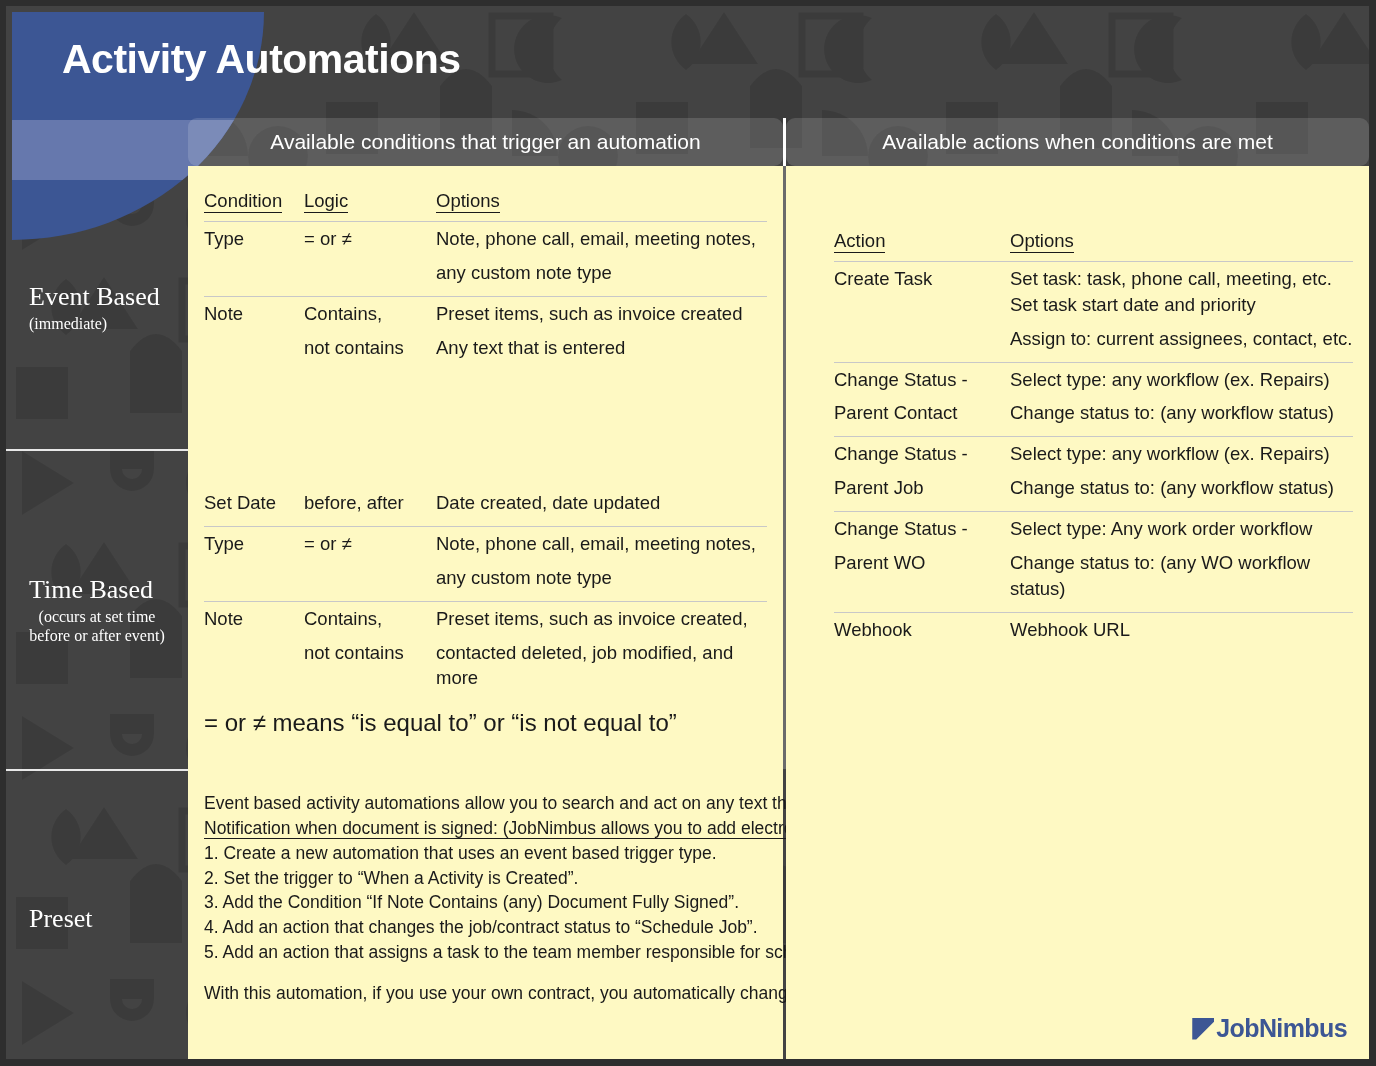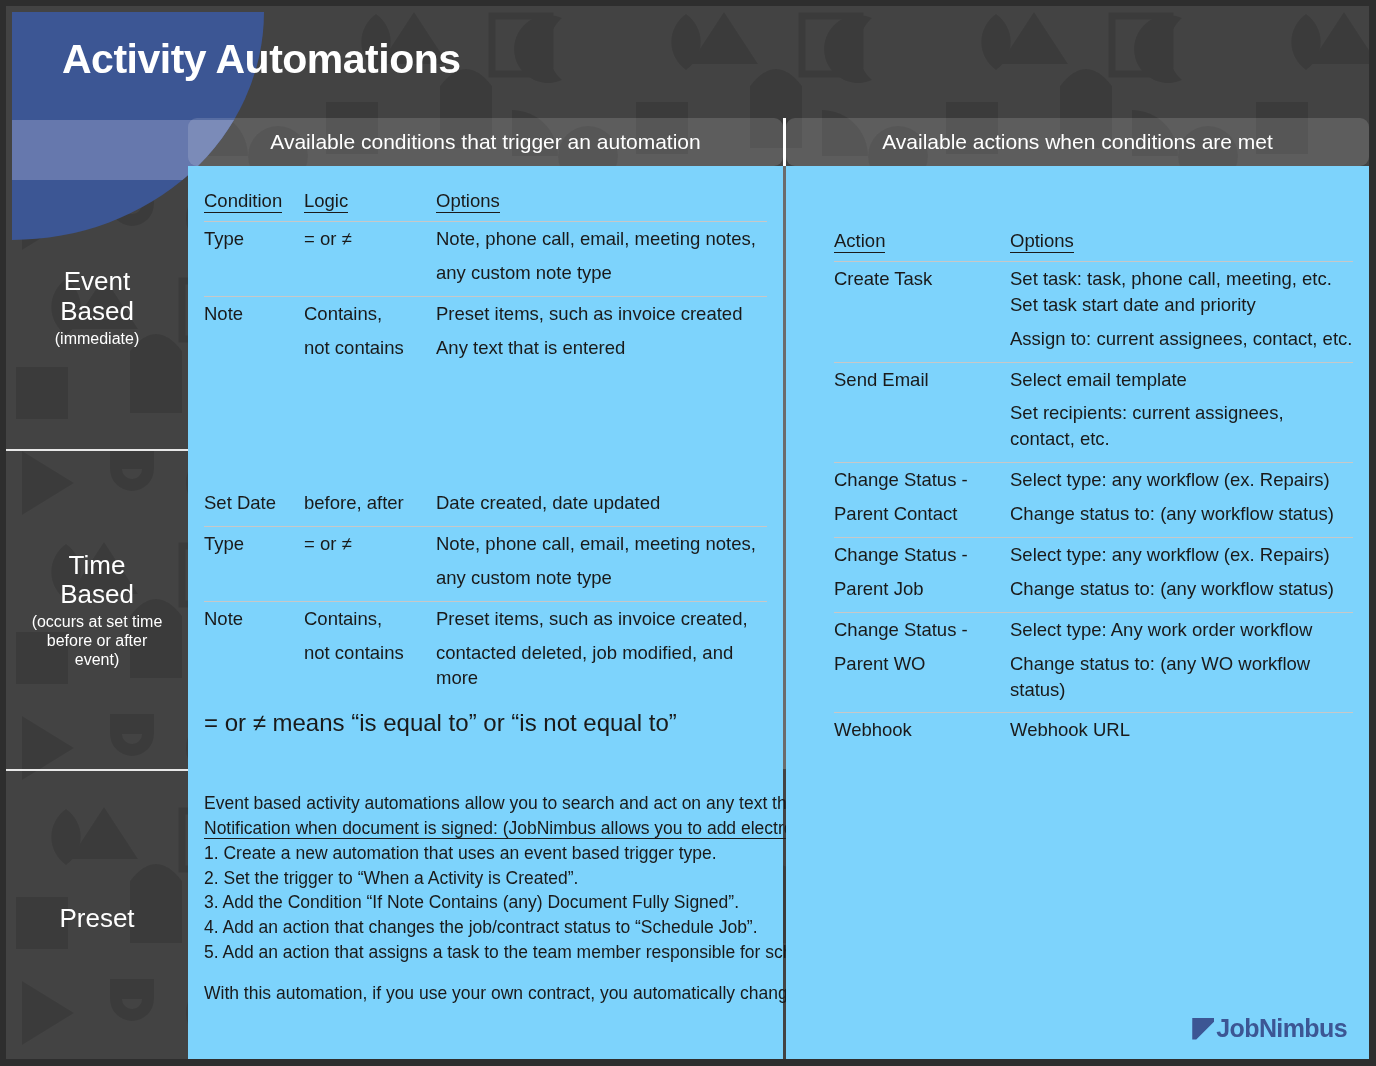--- a/index.html
+++ b/index.html
@@ -90,37 +90,38 @@
   }
   #sidebar {
     width: 182px;
     position: relative;
     flex: 0 0 182px;
   }
   .side-cell {
     position: absolute;
     left: 0; width: 100%;
     display: flex; flex-direction: column;
-    align-items: center; justify-content: center;
+    align-items: flex-start; justify-content: center;
     color: #ffffff;
     text-align: center;
     padding: 0 23px;
+    font-family: Liberation Serif, serif;
   }
   .side-title { font-size: 26px; line-height: 1.14; }
   .side-sub   { font-size: 16px; line-height: 1.2; margin-top: 2px; }
   .side-rule {
     position: absolute;
     left: 0; width: 100%; height: 2px;
     background: #e8e8e8;
   }
 
   #panels { flex: 1; position: relative; display: flex; }
 
   .panel {
-    background: #7dd3fc;
+    background: #fef9c3;
     position: relative;
   }
   .panel.cond { width: 595px; flex: 0 0 595px; }
   .panel.act  { flex: 1; }
   .vert-split {
     width: 3px; flex: 0 0 3px;
     background: #ffffff;
     position: relative;
   }
   .vert-split::after{
@@ -384,27 +385,20 @@
 
               <tr class="line">
                 <td>Create Task</td>
                 <td>
                   <div>Set task: task, phone call, meeting, etc.</div>
                   <div style="">Set task start date and priority</div>
                   <div style="margin-top:8px">Assign to: current assignees, contact, etc.</div>
                 </td>
               </tr>
 
-              <tr class="line">
-                <td>Send Email</td>
-                <td>
-                  <div>Select email template</div>
-                  <div style="margin-top:8px">Set recipients: current assignees, contact, etc.</div>
-                </td>
-              </tr>
 
               <tr class="line">
                 <td>
                   <div>Change Status -</div>
                   <div style="margin-top:8px">Parent Contact</div>
                 </td>
                 <td>
                   <div>Select type: any workflow (ex. Repairs)</div>
                   <div style="margin-top:8px">Change status to: (any workflow status)</div>
                 </td>

